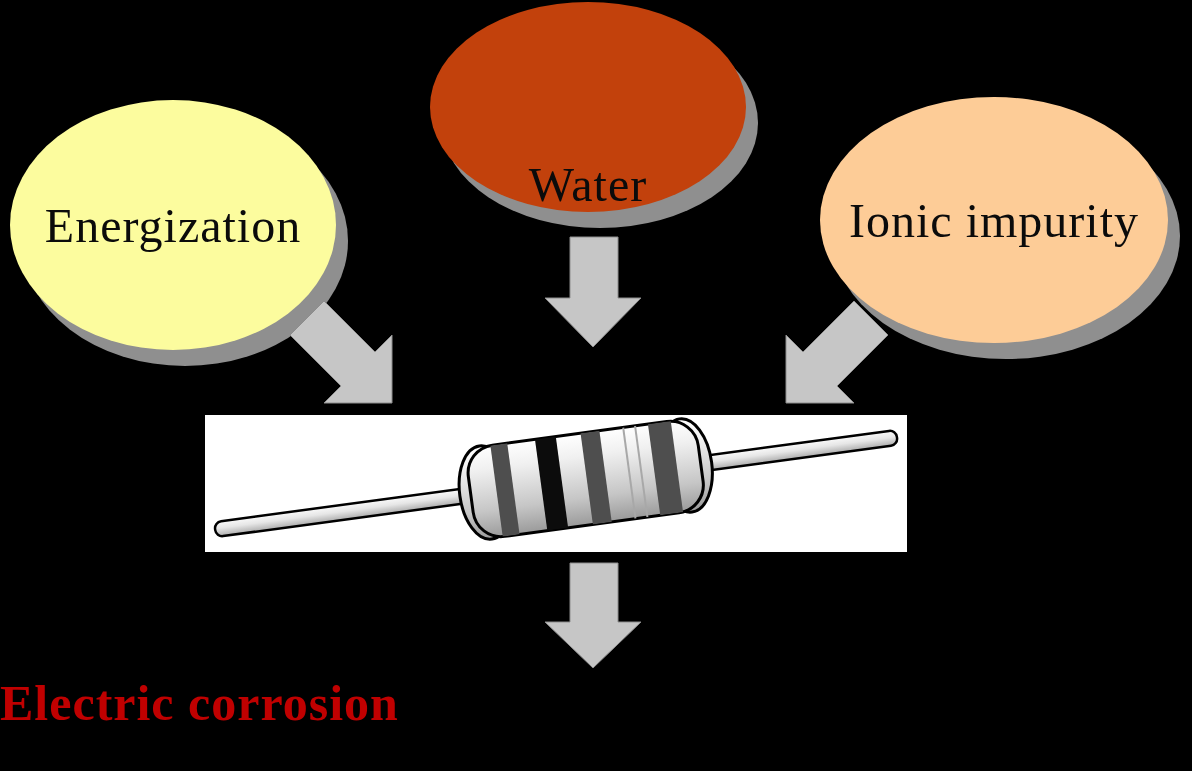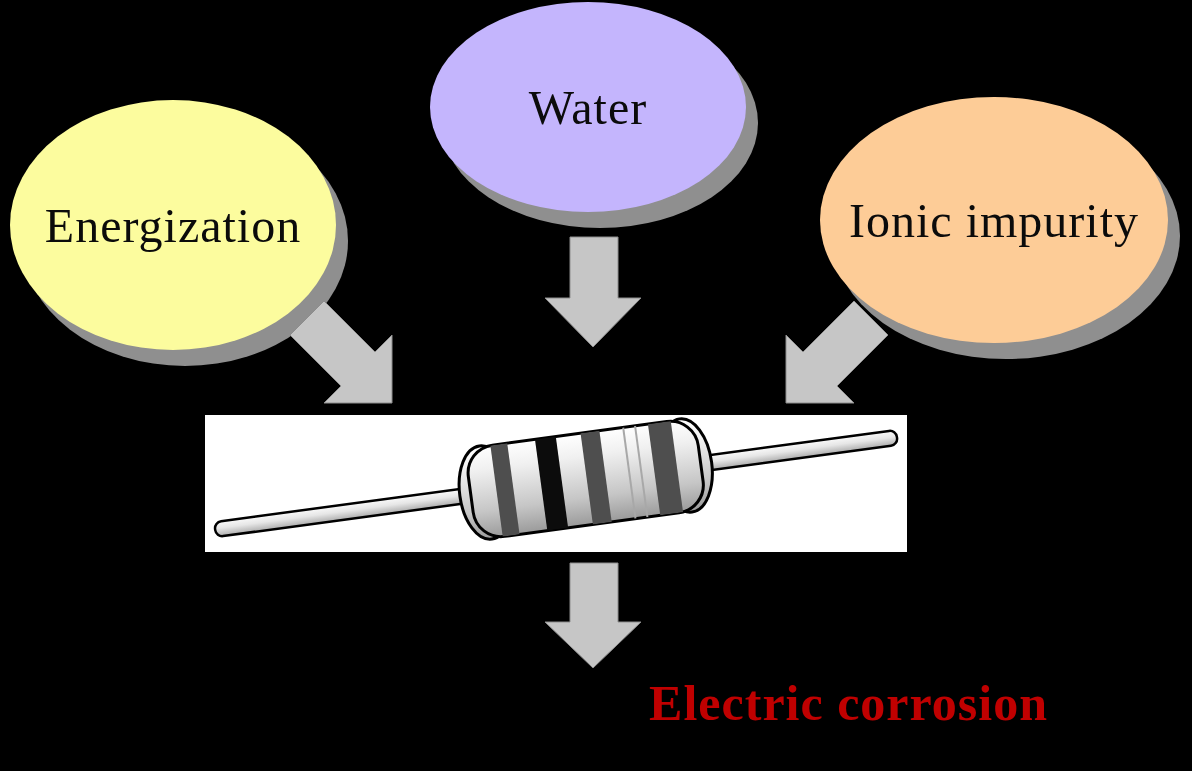--- a/index.html
+++ b/index.html
@@ -31,36 +31,36 @@
   }
   .panel{
     position:absolute;
     left:205px;top:415px;width:702px;height:137px;
     background:#FFFFFF;
   }
   .panel svg{display:block;width:702px;height:137px;}
   .result-label{
     position:absolute;
     left:0;top:674px;width:1048px;
-    text-align:right;
+    text-align:left;
     font-size:50px;
     font-weight:bold;
     letter-spacing:1px;
   }
 </style>
 </head>
 <body>
 
 <div class="canvas">
 
   <div class="ellipse ellipse-energization" style="background: rgb(252, 252, 158); text-align: center;">
     <span>Energization</span>
   </div>
 
-  <div class="ellipse ellipse-water" style="background: #c4b5fd;">
+  <div class="ellipse ellipse-water" style="background: #c2410c; align-items: flex-end;">
     <span>Water</span>
   </div>
 
   <div class="ellipse ellipse-ionic" style="background: rgb(253, 204, 151);">
     <span>Ionic impurity</span>
   </div>
 
   <svg class="arrow-layer" viewBox="0 0 1192 771">
     <polygon stroke="#8D8D8D" stroke-width="1" points="290,335 341,386 324,403 392,403 392,335 375,352 324,301" fill="#C6C6C6"></polygon>
     <polygon stroke="#8D8D8D" stroke-width="1" points="570,237 618,237 618,298 641,298 593,347 545,298 570,298" fill="#C6C6C6"></polygon>

